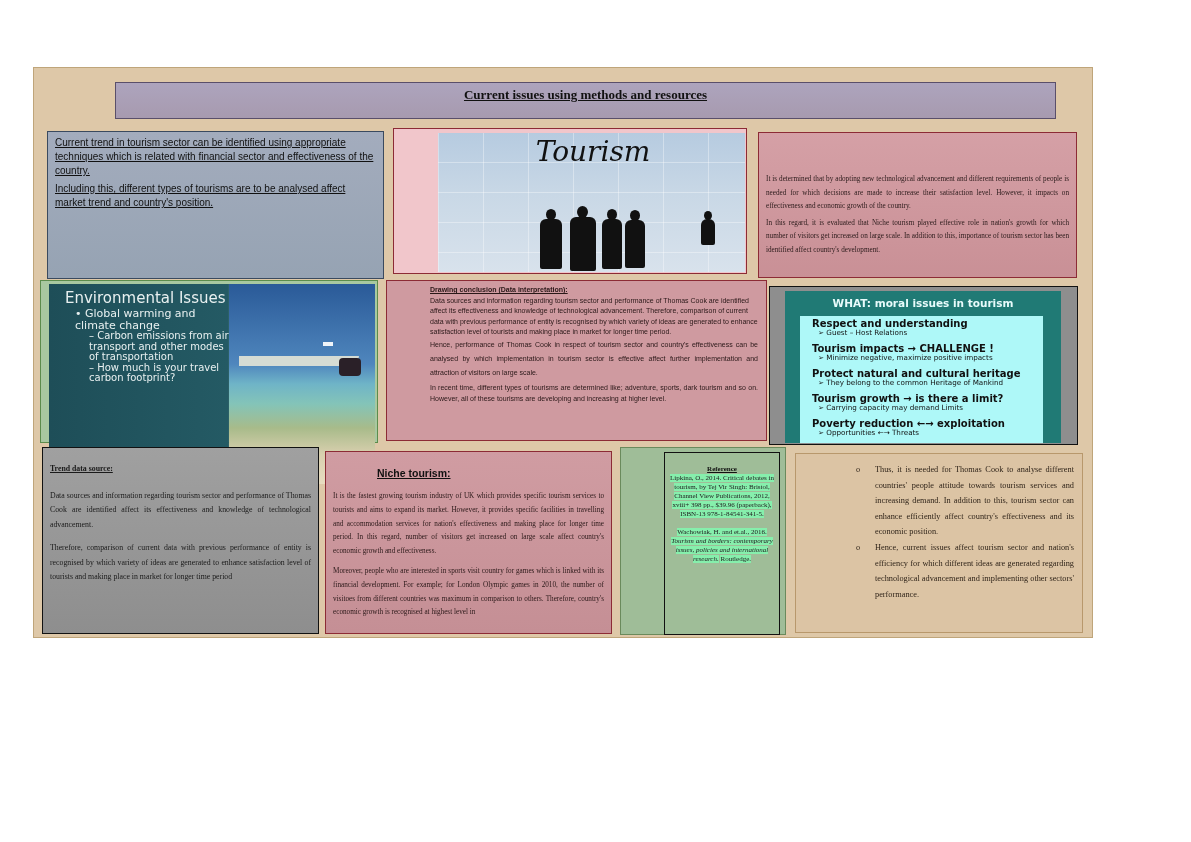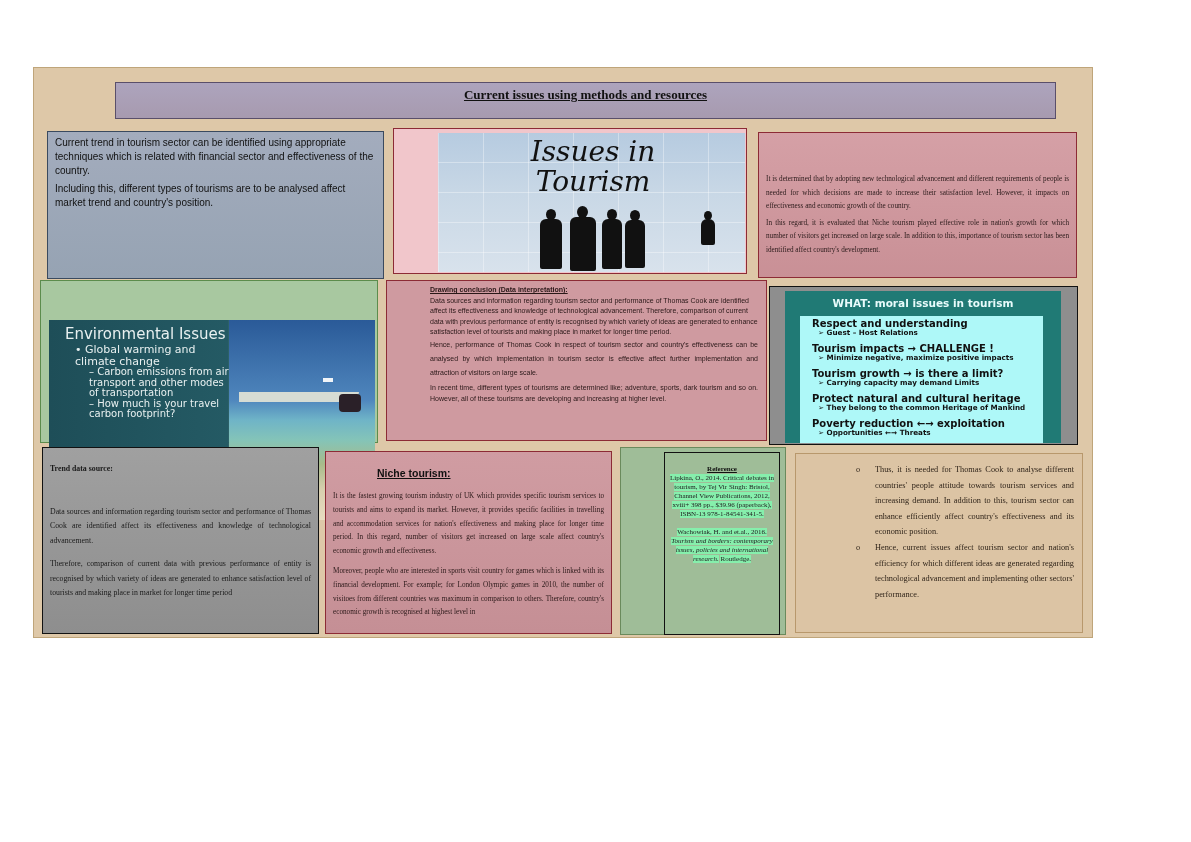--- a/index.html
+++ b/index.html
@@ -23,21 +23,21 @@
     font-family: "Liberation Serif", serif; font-weight: bold; font-size: 13px;
     text-decoration: underline; color: #111;
   }
 
   .box-blue {
     left: 47px; top: 131px; width: 337px; height: 148px;
     background: linear-gradient(180deg, #a3acbd 0%, #96a3b3 100%);
     border: 1px solid #3a4a5f; padding: 4px 7px;
     font-family: "Liberation Sans", sans-serif; font-size: 10px; line-height: 14px; color: #111;
   }
-  .box-blue p { margin: 0 0 4px 0; }
+  .box-blue p { margin: 0 0 4px 0; text-decoration: underline; }
 
   .box-img1 {
     left: 393px; top: 128px; width: 354px; height: 146px;
     background: #f1c6cb; border: 1px solid #8c2b35;
   }
   .issues-img {
     position: absolute; left: 44px; top: 4px; right: 1px; bottom: 1px;
     background: linear-gradient(180deg, #b6cbe0 0%, #c9d8e6 45%, #d8e2ec 100%);
     overflow: hidden;
   }
@@ -62,21 +62,20 @@
   }
   .box-pink-tr p { margin: 0 0 3px 0; }
 
   .box-env {
     left: 40px; top: 280px; width: 338px; height: 163px;
     background: #a8c8a0; border: 1px solid #5c8c4c;
   }
   .env-inner {
     position: absolute; left: 8px; top: 3px; width: 326px; height: 200px; overflow: hidden;
     background: linear-gradient(90deg, #1e4e58 0%, #245a64 55%, transparent 56%);
-    margin-top: 36px;
   }
   .env-photo {
     position: absolute; left: 180px; top: 0; right: 0; bottom: 0;
     background: linear-gradient(180deg, #2a5a98 0%, #4f86bd 40%, #6fb4c7 50%, #84c4b8 60%, #a8bb8a 72%, #d8cfae 85%, #e7dcc0 100%);
   }
   .env-text {
     position: absolute; left: 16px; top: 6px; width: 170px; color: #e8f0f0;
     font-family: "DejaVu Sans", sans-serif;
   }
   .env-text .h { font-size: 15px; line-height: 16px; }
@@ -104,29 +103,29 @@
     position: absolute; left: 0; right: 0; top: 6px; text-align: center;
     font-family: "DejaVu Sans", sans-serif; font-weight: bold; font-size: 10.5px; color: #e8fbfb;
   }
   .moral-panel {
     position: absolute; left: 15px; top: 25px; width: 243px; height: 127px;
     background: #aef8f8; padding: 3px 0 0 12px; box-sizing: border-box;
     font-family: "DejaVu Sans", sans-serif; color: #111;
   }
   .moral-item { margin-bottom: 7px; }
   .moral-item .b { font-size: 10px; font-weight: bold; line-height: 9px; }
-  .moral-item .s { font-size: 7.2px; line-height: 9px; padding-left: 6px; font-weight: bold; }
+  .moral-item .s { font-size: 7.2px; line-height: 9px; padding-left: 6px; }
 
   .box-grey {
     left: 42px; top: 447px; width: 277px; height: 187px;
     background: linear-gradient(180deg, #a0a0a0 0%, #8e8e8e 100%);
     border: 1px solid #111; padding: 14px 7px 4px 7px;
     font-size: 7.8px; line-height: 14.5px; color: #1a1a1a; text-align: justify;
   }
-  .box-grey .hd { font-weight: bold; margin-bottom: 28px; }
+  .box-grey .hd { font-weight: bold; text-decoration: underline; margin-bottom: 12px; }
   .box-grey p { margin: 0 0 9px 0; }
 
   .box-niche {
     left: 325px; top: 451px; width: 287px; height: 183px;
     background: linear-gradient(180deg, #d09ca2 0%, #c58f95 100%);
     border: 1px solid #8c2b35; padding: 14px 7px 4px 7px; overflow: hidden;
     font-size: 7.2px; line-height: 13.8px; color: #2a1818; text-align: justify;
   }
   .box-niche .hd {
     font-family: "Liberation Sans", sans-serif; font-weight: bold; text-decoration: underline;
@@ -166,21 +165,20 @@
 
 <div class="abs box-blue">
   <p>Current trend in tourism sector can be identified using appropriate techniques which is related with financial sector and effectiveness of the country.</p>
   <p> Including this, different types of tourisms are to be analysed affect market trend and country's position.</p>
 </div>
 
 <div class="abs box-img1">
   <div class="issues-img">
     <div class="grid"></div>
     <div class="issues-title">
-      <div>Issues in</div>
       <div>Tourism</div>
     </div>
     <div>
       <div class="head" style="left:108px;top:76px;width:10px;height:11px;"></div>
       <div class="silhouette" style="left:102px;top:86px;width:22px;height:50px;"></div>
       <div class="head" style="left:139px;top:73px;width:11px;height:12px;"></div>
       <div class="silhouette" style="left:132px;top:84px;width:26px;height:54px;"></div>
       <div class="head" style="left:169px;top:76px;width:10px;height:11px;"></div>
       <div class="silhouette" style="left:164px;top:86px;width:20px;height:50px;"></div>
       <div class="head" style="left:192px;top:77px;width:10px;height:11px;"></div>
@@ -225,26 +223,26 @@
     <div class="moral-panel">
       <div class="moral-item">
         <div class="b">Respect and understanding</div>
         <div class="s">➢ Guest – Host Relations</div>
       </div>
       <div class="moral-item">
         <div class="b">Tourism impacts → CHALLENGE !</div>
         <div class="s">➢ Minimize negative, maximize positive impacts</div>
       </div>
       <div class="moral-item">
+        <div class="b">Protect natural and cultural heritage</div>
+        <div class="s">➢ They belong to the common Heritage of Mankind</div>
+      </div>
+      <div class="moral-item">
         <div class="b">Tourism growth → is there a limit?</div>
         <div class="s">➢ Carrying capacity may demand Limits</div>
-      </div>
-      <div class="moral-item">
-        <div class="b">Protect natural and cultural heritage</div>
-        <div class="s">➢ They belong to the common Heritage of Mankind</div>
       </div>
       <div class="moral-item">
         <div class="b">Poverty reduction ←→ exploitation</div>
         <div class="s">➢ Opportunities ←→ Threats</div>
       </div>
     </div>
   </div>
 </div>
 
 <div class="abs box-grey">

